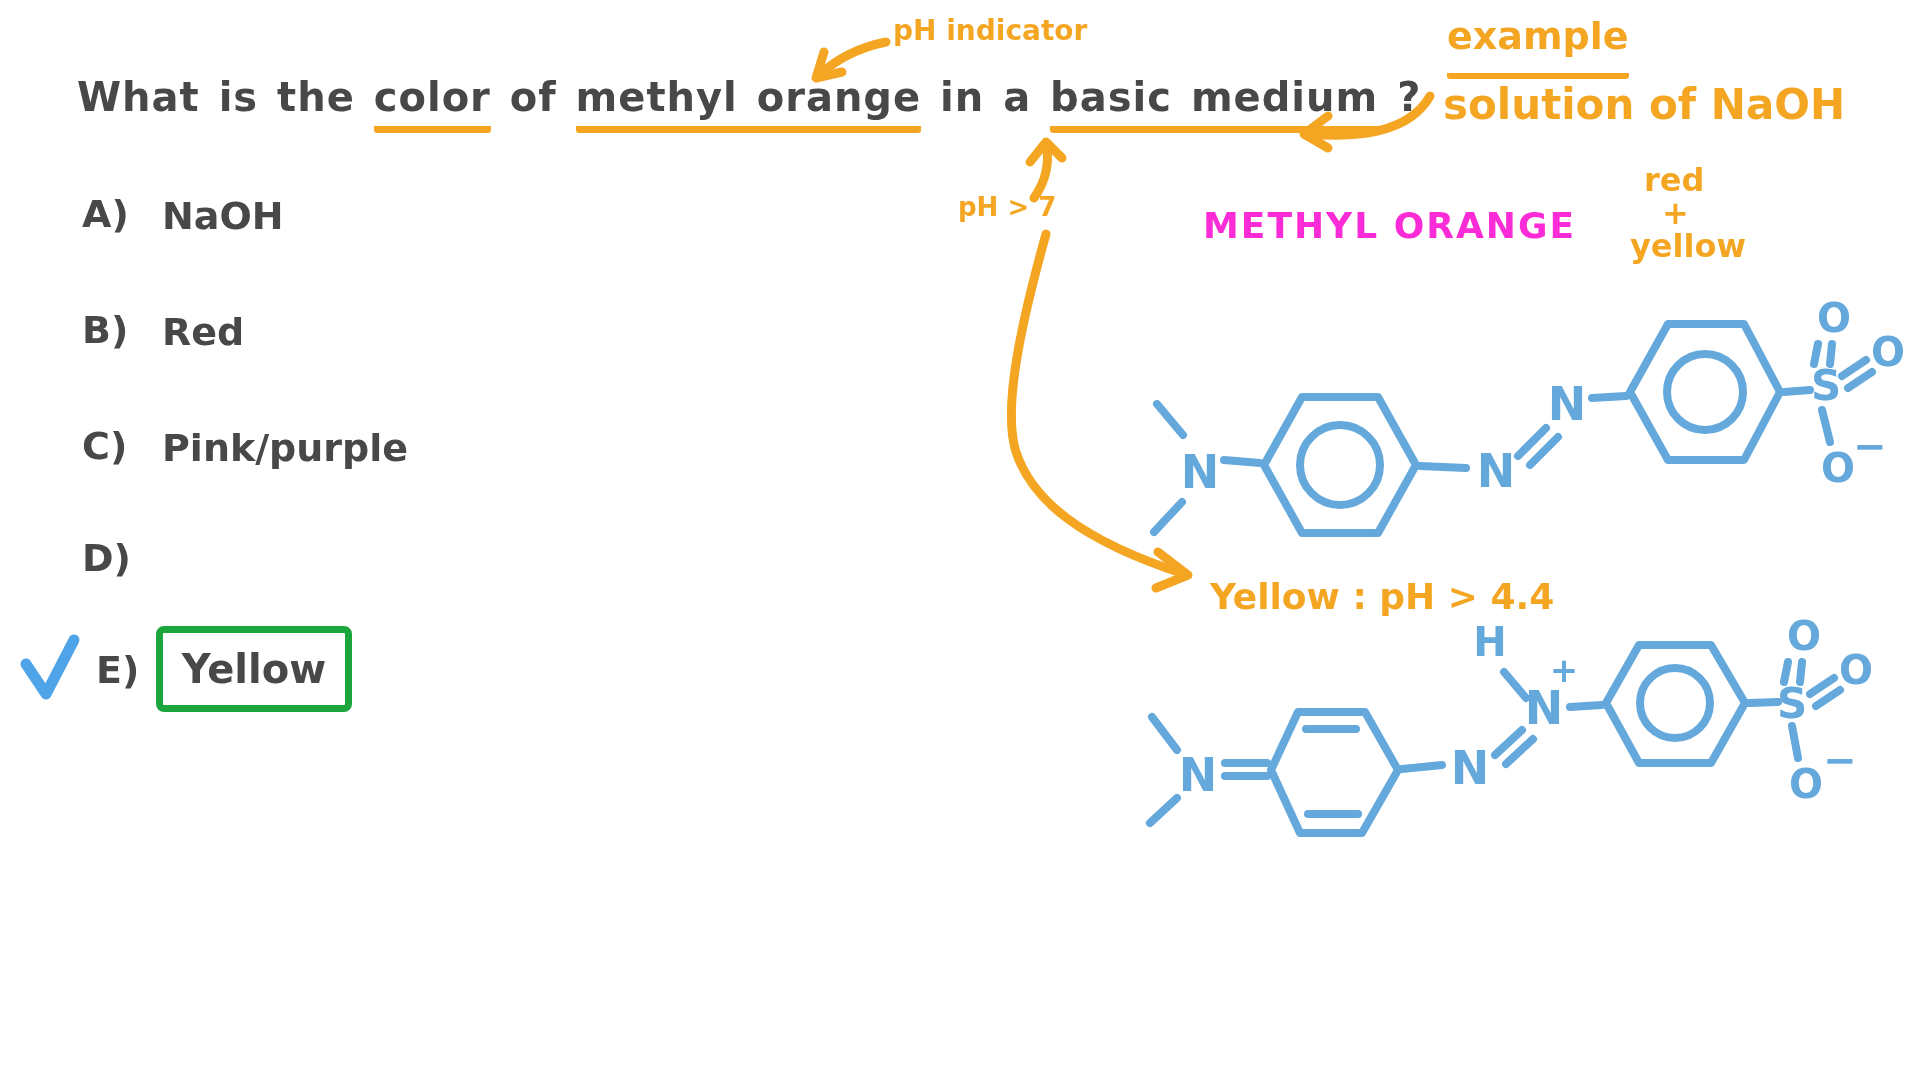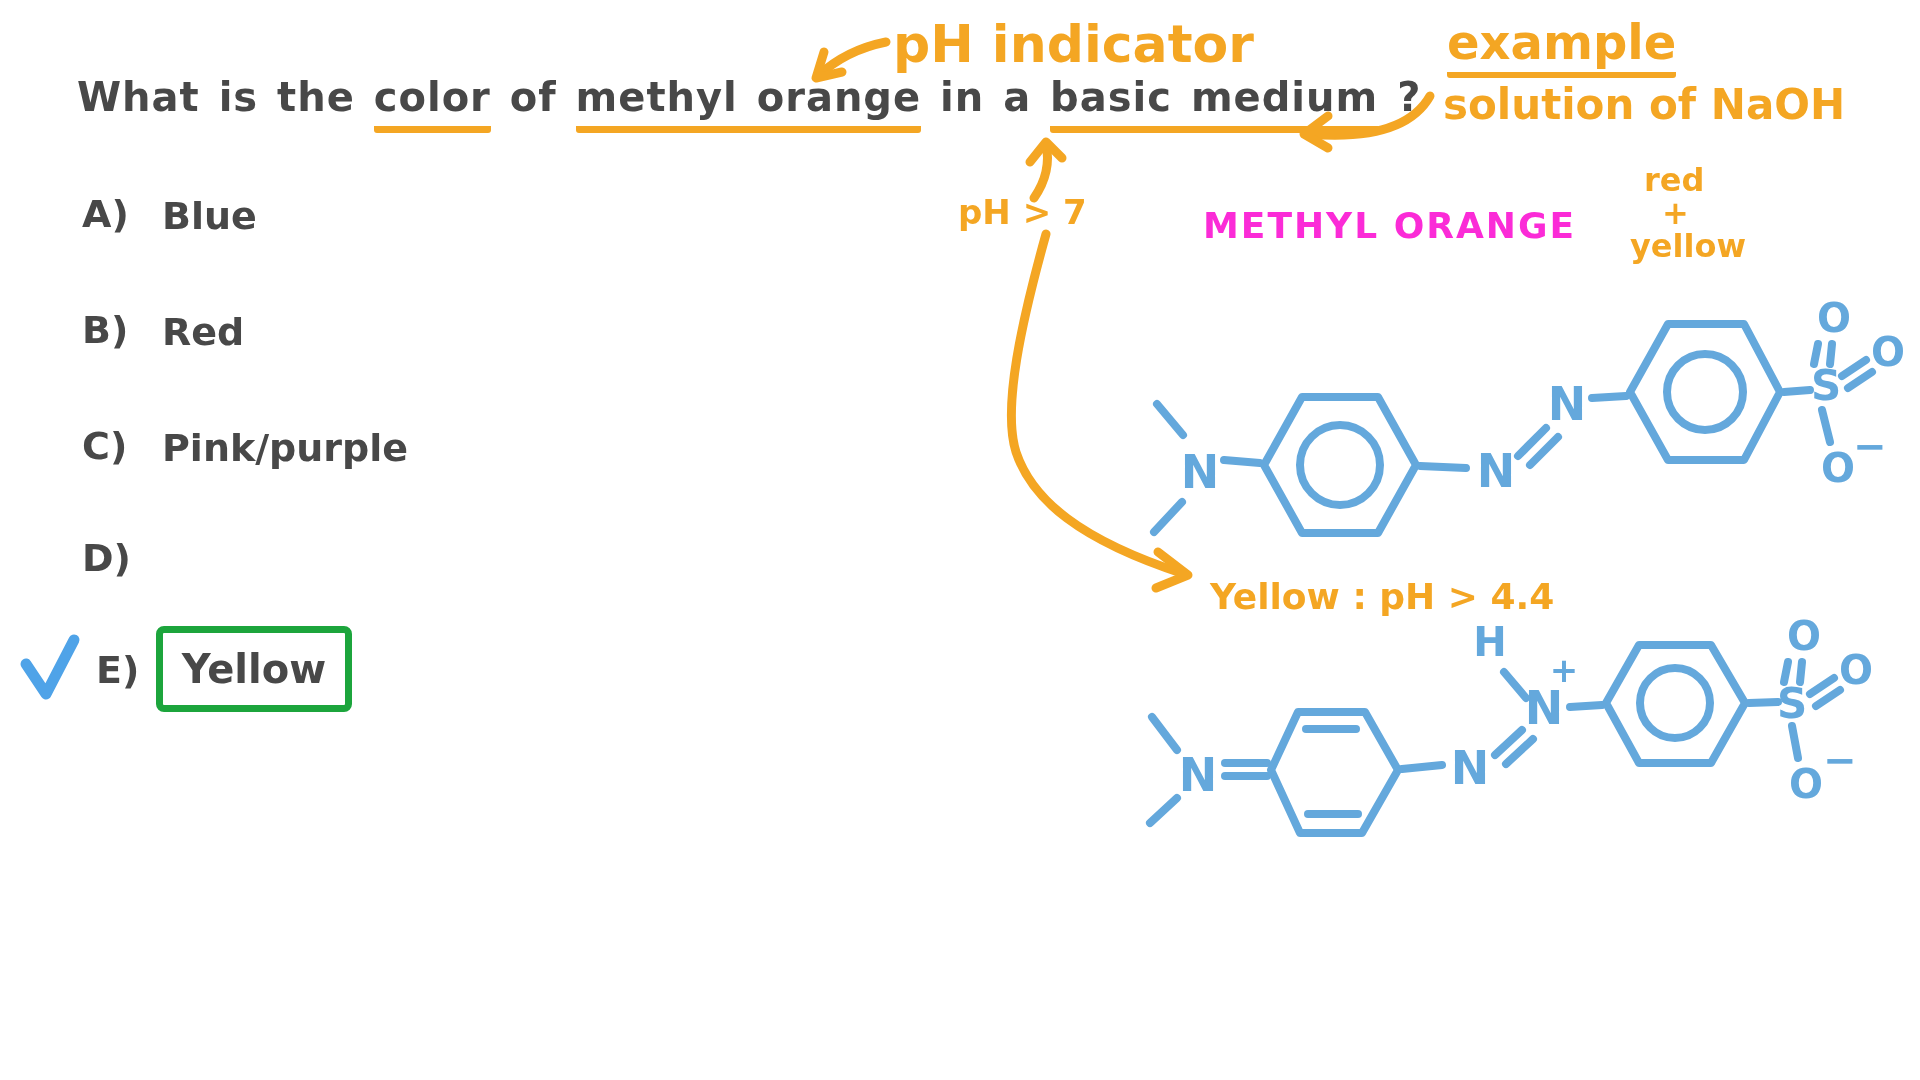--- a/index.html
+++ b/index.html
@@ -62,39 +62,39 @@
       <polyline points="1158,552 1188,575 1156,588"></polyline>
     </g>
     <polyline class="check" points="26,664 46,694 74,640"></polyline>
   </svg>
 
   <div class="abs question">
     <span>What is the </span><span class="ulo">color</span><span> of </span><span class="ulo">methyl orange</span><span> in a </span><span class="ulo">basic medium</span><span> ?</span>
   </div>
 
   <div class="abs opt-letter" style="left:82px;top:192px;">A)</div>
-  <div class="abs opt-label" style="left:162px;top:194px;">Blue</div>
+  <div class="abs opt-label" style="left:162px;top:194px;">NaOH</div>
 
   <div class="abs opt-letter" style="left:82px;top:308px;">B)</div>
   <div class="abs opt-label" style="left:162px;top:310px;">Red</div>
 
   <div class="abs opt-letter" style="left:82px;top:424px;">C)</div>
   <div class="abs opt-label" style="left:162px;top:426px;text-align:center;">Pink/purple</div>
 
   <div class="abs opt-letter" style="left:82px;top:536px;">D)</div>
 
   <div class="abs opt-letter" style="left:96px;top:648px;">E)</div>
   <div class="abs answer-box">
     <span class="opt-label" style="font-size:40px;">Yellow</span>
   </div>
 
-  <div class="abs orange-note" style="left:893px;top:14px;font-size:52px;">pH indicator</div>
-  <div class="abs orange-note ulo" style="left:1447px;top:14px;font-size:48px;border-bottom-width:6px;padding-bottom:2px;">example</div>
+  <div class="abs orange-note" style="left:893px;top:14px;font-size:28px;">pH indicator</div>
+  <div class="abs orange-note ulo" style="left:1447px;top:14px;font-size:38px;border-bottom-width:6px;padding-bottom:15px;">example</div>
   <div class="abs orange-note" style="left:1443px;top:80px;font-size:42px;">solution of NaOH</div>
-  <div class="abs orange-note" style="left:958px;top:192px;font-size:34px;">pH &gt; 7</div>
+  <div class="abs orange-note" style="left:958px;top:192px;font-size:26px;">pH &gt; 7</div>
   <div class="abs magenta-note" style="left:1203px;top:205px;font-size:36px;letter-spacing:2px;">METHYL ORANGE</div>
 
   <div class="abs rpy">
     <div class="l1">red</div>
     <div class="l2">+</div>
     <div class="l3">yellow</div>
   </div>
 
   <div class="abs orange-note" style="left:1210px;top:576px;font-size:36px;">Yellow :  pH &gt; 4.4</div>
 

